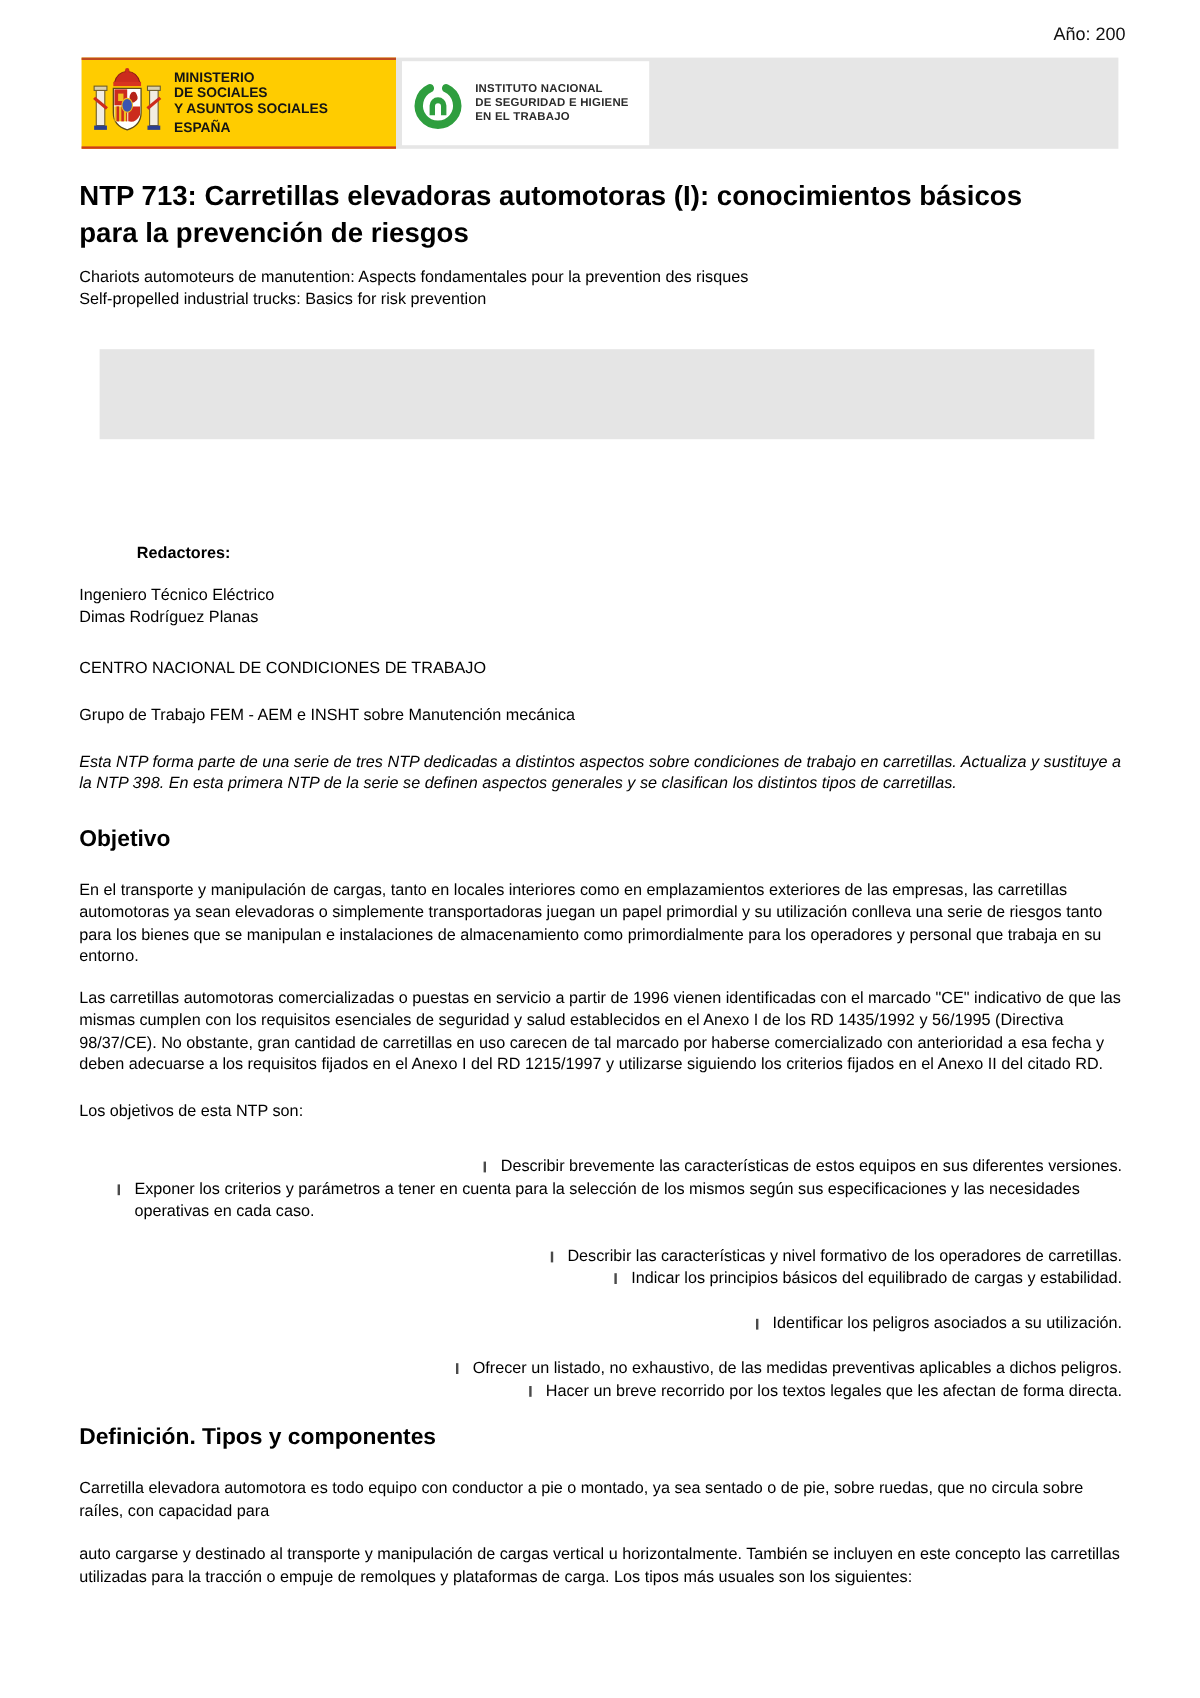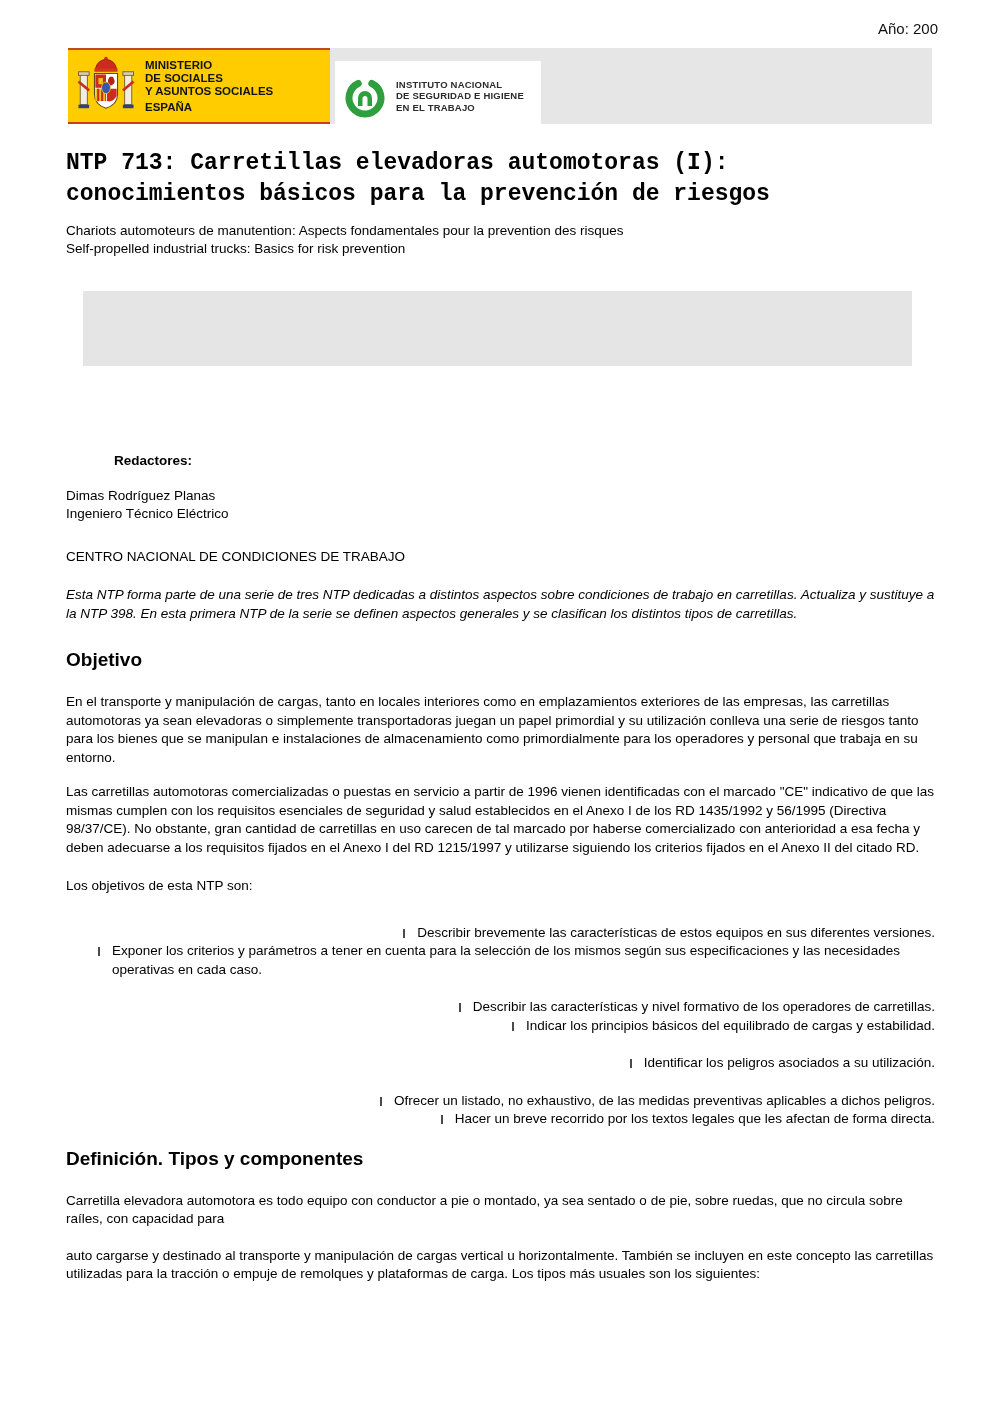--- a/index.html
+++ b/index.html
@@ -7,26 +7,26 @@
   .page{position:relative;width:1000px;height:1415px;overflow:hidden;background:#ffffff;}
 
   .year{position:absolute;top:20px;right:62px;font-size:15px;color:#111;}
 
   .header-strip{position:absolute;top:48px;left:68px;width:864px;height:76px;background:#e6e6e6;}
   .ministry-box{position:absolute;left:0;top:0;width:262px;height:76px;background:#ffcc00;
     border-top:2px solid #c0491f;border-bottom:2px solid #cc3d1a;box-sizing:border-box;
     display:flex;align-items:center;gap:7px;padding:2px 6px;}
   .ministry-text{font-weight:bold;font-size:11.5px;line-height:13px;color:#141414;}
   .ministry-text .esp{margin-top:3px;}
-  .insht-box{position:absolute;left:267px;top:13px;width:206px;height:70px;background:#ffffff;
+  .insht-box{position:absolute;left:267px;top:3px;width:206px;height:70px;background:#ffffff;
     display:flex;align-items:center;gap:7px;padding:0 6px;box-sizing:border-box;}
   .insht-text{font-size:9.5px;font-weight:bold;line-height:11.5px;color:#2b2b2b;letter-spacing:.2px;}
 
   .main{position:absolute;left:66px;top:148px;width:869px;}
-  h1{font-size:23px;line-height:31px;font-weight:bold;margin:0 0 12px 0;width:815px;color:#000;font-family:Liberation Mono, monospace;}
+  h1{font-size:23px;line-height:31px;font-weight:bold;margin:0 0 12px 0;width:815px;color:#000;}
   .subtitle{margin:0;font-size:13.5px;line-height:18px;}
   .ph-box{margin:33px 0 0 17px;width:829px;height:75px;background:#e5e5e5;}
   .body{font-size:13.5px;line-height:18.5px;margin:0;}
   .bold{font-weight:bold;margin-left:48px;}
   .italic{font-style:italic;}
   h2{font-size:19px;font-weight:bold;margin:0;color:#000;}
 
   .mt-86{margin-top:86px;} .mt-16{margin-top:16px;} .mt-24{margin-top:24px;}
   .mt-21{margin-top:21px;} .mt-20{margin-top:20px;} .mt-26{margin-top:26px;}
   .mt-22{margin-top:22px;} .mt-18{margin-top:18px;} .mt-13{margin-top:13px;}
@@ -96,25 +96,26 @@
   <div class="main">
     <h1>NTP 713: Carretillas elevadoras automotoras (I): conocimientos básicos para la prevención de riesgos</h1>
     <p class="subtitle">Chariots automoteurs de manutention: Aspects fondamentales pour la prevention des risques</p>
     <p class="subtitle">Self-propelled industrial trucks: Basics for risk prevention</p>
 
     <div class="ph-box"></div>
 
     <p class="body bold mt-86">Redactores:</p>
 
     <div class="mt-16">
+      <p class="body">Ingeniero Técnico Eléctrico</p>
       <p class="body">Dimas Rodríguez Planas</p>
-      <p class="body">Ingeniero Técnico Eléctrico</p>
     </div>
 
     <p class="body mt-24">CENTRO NACIONAL DE CONDICIONES DE TRABAJO</p>
+    <p class="body mt-21">Grupo de Trabajo FEM - AEM e INSHT sobre Manutención mecánica</p>
     <p class="body italic mt-20">Esta NTP forma parte de una serie de tres NTP dedicadas a distintos aspectos sobre condiciones de trabajo en carretillas. Actualiza y sustituye a la NTP 398. En esta primera NTP de la serie se definen aspectos generales y se clasifican los distintos tipos de carretillas.</p>
 
     <h2 class="mt-26">Objetivo</h2>
     <p class="body mt-22">En el transporte y manipulación de cargas, tanto en locales interiores como en emplazamientos exteriores de las empresas, las carretillas automotoras ya sean elevadoras o simplemente transportadoras juegan un papel primordial y su utilización conlleva una serie de riesgos tanto para los bienes que se manipulan e instalaciones de almacenamiento como primordialmente para los operadores y personal que trabaja en su entorno.</p>
     <p class="body mt-16">Las carretillas automotoras comercializadas o puestas en servicio a partir de 1996 vienen identificadas con el marcado "CE" indicativo de que las mismas cumplen con los requisitos esenciales de seguridad y salud establecidos en el Anexo I de los RD 1435/1992 y 56/1995 (Directiva 98/37/CE). No obstante, gran cantidad de carretillas en uso carecen de tal marcado por haberse comercializado con anterioridad a esa fecha y deben adecuarse a los requisitos fijados en el Anexo I del RD 1215/1997 y utilizarse siguiendo los criterios fijados en el Anexo II del citado RD.</p>
     <p class="body mt-20">Los objetivos de esta NTP son:</p>
 
     <div class="bullet-wrap">
       <ul class="blist">
           <li>

